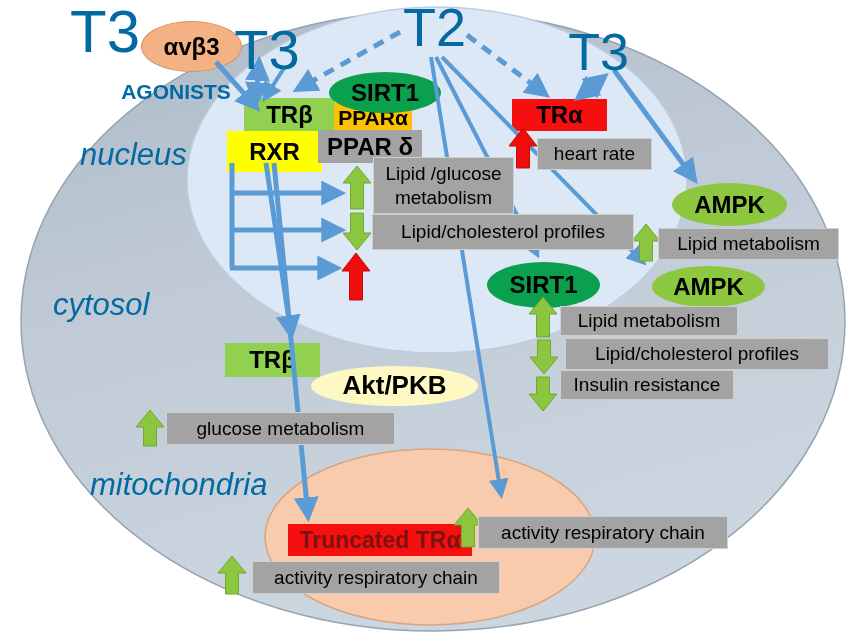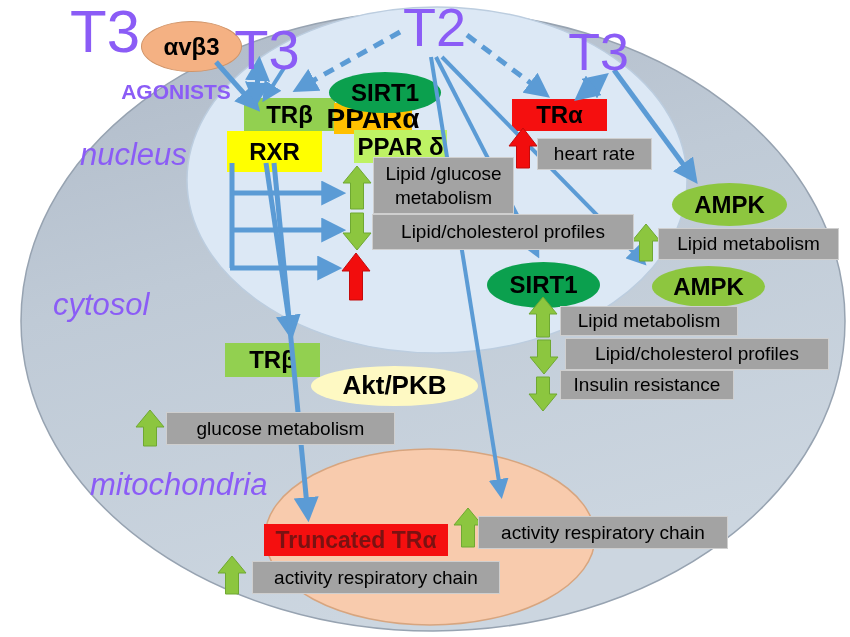--- a/index.html
+++ b/index.html
@@ -1,21 +1,21 @@
 <!DOCTYPE html>
 <html><head>
 <meta charset="utf-8">
 <style>
   html,body{margin:0;padding:0;background:#fff;}
   #stage{position:relative;width:850px;height:637px;background:#ffffff;overflow:hidden;
          font-family:"Liberation Sans",sans-serif;}
   .abs{position:absolute;}
   .layer{position:absolute;left:0;top:0;width:850px;height:637px;}
   svg.layer{pointer-events:none;}
-  .lbl{color:#8b5cf6;line-height:1;}
+  .lbl{color:#0369a1;line-height:1;}
   .it{font-style:italic;}
   .node{display:flex;align-items:center;justify-content:center;font-weight:bold;color:#000;
         text-align:center;line-height:1.05;}
   .ell{border-radius:50%;}
   .wbox{background:#a3a3a3;border:1px solid #cfcfcf;display:flex;align-items:center;
         justify-content:center;text-align:center;color:#000;white-space:pre-line;line-height:1.25;}
   .z1{z-index:1;} .z3{z-index:3;}
 </style>
 </head>
 <body>
@@ -29,31 +29,31 @@
         <stop offset="0.45" stop-color="#bfcad6"></stop>
         <stop offset="1" stop-color="#ccd6e0"></stop>
       </linearGradient>
     </defs>
     <ellipse cx="433" cy="321" rx="412" ry="310" fill="url(#gcy)" stroke="#97a3b1" stroke-width="1.5"></ellipse>
     <ellipse cx="437" cy="180" rx="250" ry="173" fill="#dce8f5" stroke="#bccddf" stroke-width="1.5"></ellipse>
     <ellipse cx="430" cy="537" rx="165" ry="88" fill="#f8cbad" stroke="#d7a57f" stroke-width="1.5"></ellipse>
   </svg>
 
   <div class="abs node z1" style="left:244px;top:98px;width:91px;height:33px;background:#92d050;font-size:24px;">TRβ</div>
-  <div class="abs node z1" style="left:334px;top:103px;width:78px;height:31px;background:#ffc000;font-size:28px;">PPARα</div>
+  <div class="abs node z1" style="left:334px;top:103px;width:78px;height:31px;background:#ffc000;font-size:21px;">PPARα</div>
   <div class="abs node ell z1" style="left:329px;top:72px;width:112px;height:41px;background:#0ba04e;font-size:24px;">SIRT1</div>
   <div class="abs node z1" style="left:227px;top:131px;width:95px;height:41px;background:#ffff00;font-size:24px;">RXR</div>
-  <div class="abs node z1" style="left:318px;top:130px;width:93px;height:33px;background:#bef264;font-size:24px;margin-left:36px;">PPAR δ</div>
+  <div class="abs node z1" style="left:318px;top:130px;width:104px;height:33px;background:#a3a3a3;font-size:24px;">PPAR δ</div>
   <div class="abs node z1" style="left:512px;top:99px;width:95px;height:32px;background:#f50f0f;font-size:24px;">TRα</div>
   <div class="abs node z1" style="left:225px;top:343px;width:95px;height:34px;background:#92d050;font-size:24px;">TRβ</div>
   <div class="abs node ell z1" style="left:311px;top:366px;width:167px;height:40px;background:#fef9c3;font-size:26px;">Akt/PKB</div>
   <div class="abs node ell z1" style="left:487px;top:262px;width:113px;height:46px;background:#0ba04e;font-size:24px;">SIRT1</div>
   <div class="abs node ell z1" style="left:672px;top:183px;width:115px;height:43px;background:#8dc63f;font-size:24px;">AMPK</div>
   <div class="abs node ell z1" style="left:652px;top:266px;width:113px;height:41px;background:#8dc63f;font-size:24px;">AMPK</div>
-  <div class="abs node z1" style="left:264px;top:524px;width:184px;height:32px;background:#f50f0f;color:#7a1212;font-size:23px;">Truncated TRα</div>
+  <div class="abs node z1" style="left:288px;top:524px;width:184px;height:32px;background:#f50f0f;color:#7a1212;font-size:23px;">Truncated TRα</div>
   <div class="abs node ell z1" style="left:141px;top:21px;width:99px;height:49px;background:#f4b183;border:1px solid #d09468;font-size:24px;">αvβ3</div>
 
   <svg class="layer" style="z-index:2">
     <defs>
       <marker id="ah" viewBox="0 0 10 10" refX="7.5" refY="5" markerWidth="5" markerHeight="5" orient="auto-start-reverse">
         <path d="M0,0 L10,5 L0,10 z" fill="#5b9bd5"></path>
       </marker>
     </defs>
     <g stroke="#5b9bd5" fill="none">
 

